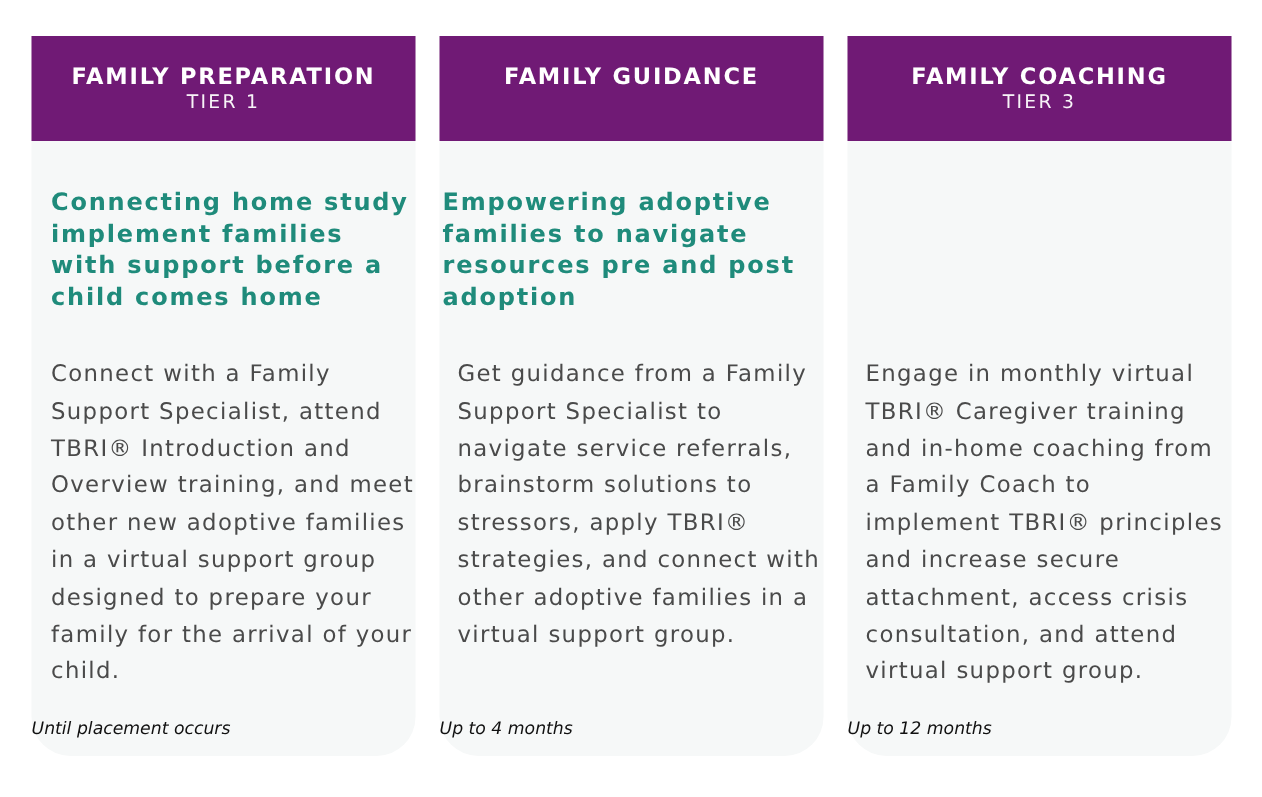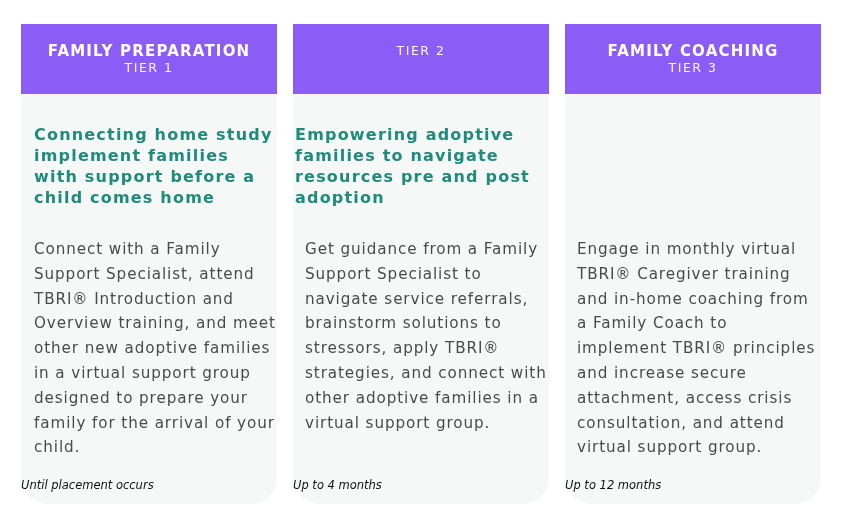--- a/index.html
+++ b/index.html
@@ -15,21 +15,21 @@
       top: 24px;
       width: 256px;
       height: 480px;
       background: #f6f8f8;
       border-radius: 0 0 26px 26px;
     }
     .card.c1 { left: 21px; }
     .card.c2 { left: 293px; }
     .card.c3 { left: 565px; }
     .card-header {
-      background: #8b5cf6;
+      background: #701a75;
       height: 70px;
       text-align: center;
       color: #ffffff;
       box-sizing: border-box;
       padding-top: 19px;
     }
     .card-title {
       font-family: "DejaVu Sans", sans-serif;
       font-weight: bold;
       font-size: 15px;
@@ -94,21 +94,21 @@
     <span class="card-title">FAMILY PREPARATION</span>
     <span class="card-tier">TIER 1</span>
   </div>
   <p class="card-heading">Connecting home study implement families with support before a child comes home</p>
   <p class="card-body">Connect with a Family Support Specialist, attend TBRI® Introduction and Overview training, and meet other new adoptive families in a virtual support group designed to prepare your family for the arrival of your child.</p>
   <p class="card-duration">Until placement occurs</p>
 </div>
 
 <div class="card c2">
   <div class="card-header">
-    <span class="card-tier">TIER 2</span>
+    <span class="card-title">FAMILY GUIDANCE</span>
   </div>
   <p class="card-heading">Empowering adoptive families to navigate resources pre and post adoption</p>
   <p class="card-body">Get guidance from a Family Support Specialist to navigate service referrals, brainstorm solutions to stressors, apply TBRI® strategies, and connect with other adoptive families in a virtual support group.</p>
   <p class="card-duration">Up to 4 months</p>
 </div>
 
 <div class="card c3">
   <div class="card-header">
     <span class="card-title">FAMILY COACHING</span>
     <span class="card-tier">TIER 3</span>

